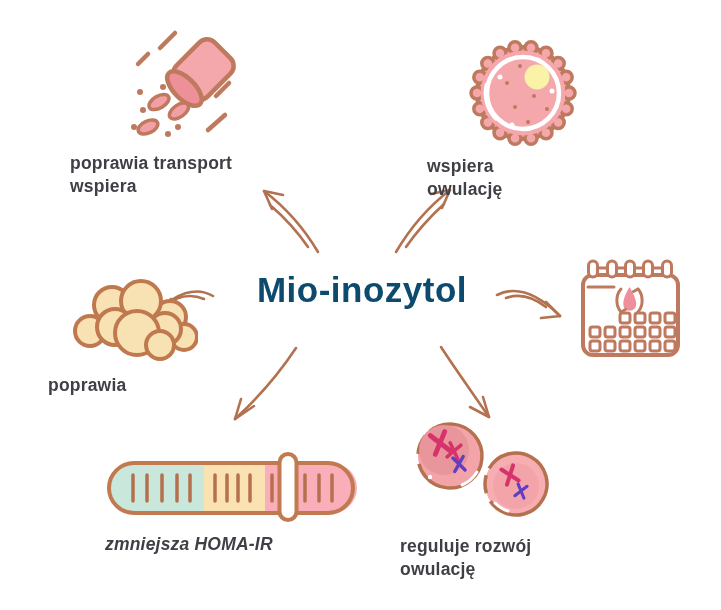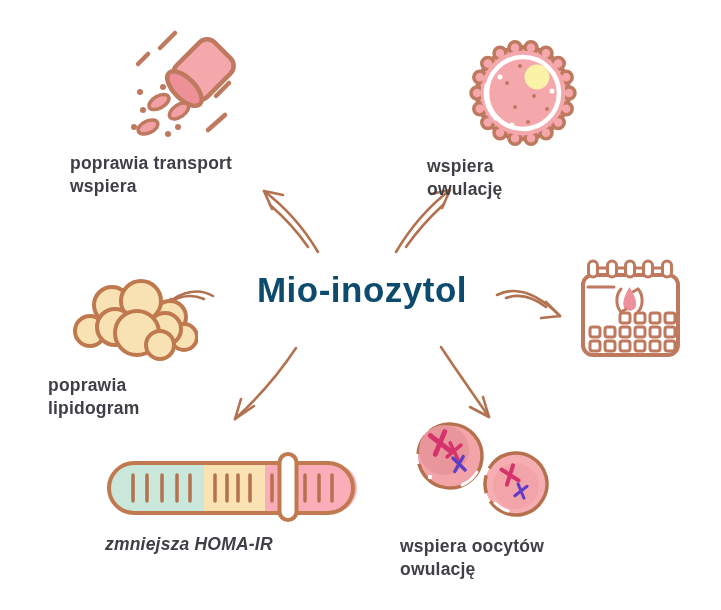--- a/index.html
+++ b/index.html
@@ -140,21 +140,20 @@
           <circle cx="73" cy="23" r="20"></circle>
         <circle cx="97" cy="51" r="16"></circle>
           <circle cx="22" cy="53" r="15"></circle>
         <circle cx="47" cy="49" r="18"></circle>
           <circle cx="69" cy="55" r="22"></circle>
         <circle cx="92" cy="67" r="14"></circle>
       </g>
     </svg>
     <div class="label" style="top:96px;">
       <span>poprawia</span><br>
-      <span>lipidogram</span>
     </div>
   </div>
 
   <div class="node" style="left:545px;top:256px;width:176px;height:170px;">
     <svg style="left:33px;top:0;" width="104" height="104" viewBox="0 0 104 104">
       <rect x="5" y="19" width="95" height="80" rx="10" fill="#ffffff" stroke="#be795e" stroke-width="4"></rect>
       <g stroke="#be795e" stroke-width="3" stroke-linecap="round">
         <path d="M 20 12 H 29"></path>
           <path d="M 39 12 H 47"></path>
           <path d="M 57 12 H 65"></path>
@@ -244,18 +243,18 @@
       </g>
       <g>
         <circle cx="116" cy="71" r="31" fill="#f6aeb2" stroke="#b5714e" stroke-width="3.5" stroke-dasharray="160 9 18 8" transform="rotate(-150 116 71)"></circle>
         <circle cx="116" cy="73" r="23" fill="#f3a4a8"></circle>
         <path d="M 95 90 A 31 31 0 0 0 108 98" fill="none" stroke="#ffffff" stroke-width="3" stroke-linecap="round"></path>
         <use href="#chrX" stroke="#d6336c" transform="translate(110 62) rotate(-20) scale(0.95)"></use>
         <use href="#chrX" stroke="#5f3dc4" transform="translate(121 78) rotate(15) scale(0.72)"></use>
       </g>
     </svg>
     <div class="label" style="top:122px;">
-      <span>wspiera oocytów</span><br>
+      <span>reguluje rozwój</span><br>
       <span>owulację</span>
     </div>
   </div>
 
 </div>
 
 </body></html>

